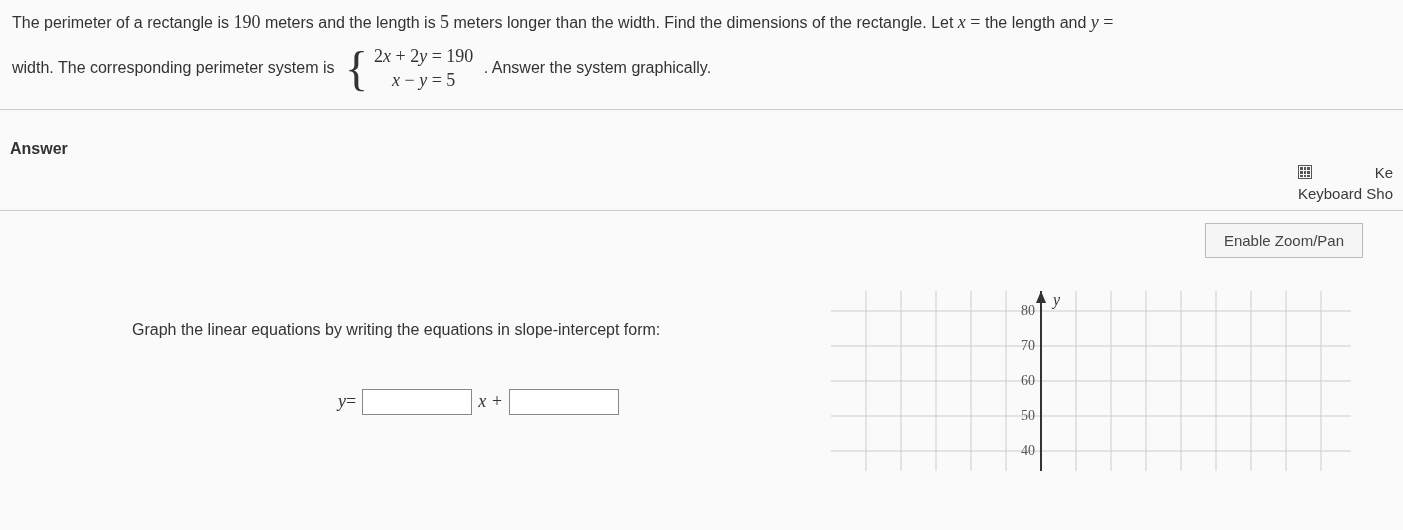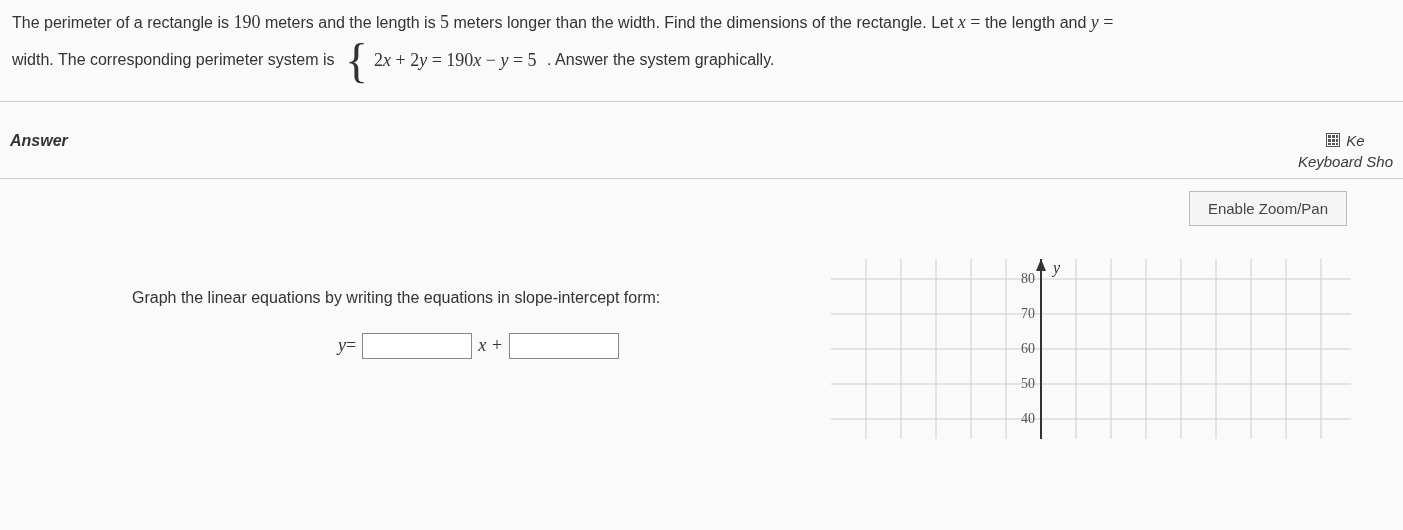--- a/index.html
+++ b/index.html
@@ -10,54 +10,53 @@
       background: #fafafa;
       width: 1403px;
       height: 530px;
       overflow: hidden;
     }
     .question-section {
       padding: 8px 12px 16px 12px;
       border-bottom: 1px solid #ccc;
       line-height: 1.6;
     }
-    .question-line1 { margin-bottom: 0; }
+    .question-line1 { margin-bottom: 8px; }
     .math-ital { font-family: 'Times New Roman', serif; font-style: italic; font-size: 18px; }
     .math-up { font-family: 'Times New Roman', serif; font-size: 18px; }
     .system-wrap {
       display: inline-flex;
       align-items: center;
       vertical-align: middle;
       margin: 0 6px;
     }
     .brace {
       font-size: 48px;
       font-family: 'Times New Roman', serif;
       line-height: 48px;
       margin-right: 6px;
     }
     .eqs {
       display: inline-flex;
-      flex-direction: row;
+      flex-direction: column;
       font-family: 'Times New Roman', serif;
       font-size: 18px;
       line-height: 1.3;
     }
     .eqs > span { white-space: nowrap; text-align: center; }
     .answer-bar {
       display: flex;
       justify-content: space-between;
       align-items: flex-start;
       padding: 30px 10px 8px 10px;
       border-bottom: 1px solid #ccc;
-      font-style: italic;
     }
     .answer-label { font-weight: bold; font-size: 16px; }
     .key-block { text-align: right; font-size: 15px; color: #3a3a3a; }
-    .key-row { display: flex; align-items: center; justify-content: center; margin-bottom: 4px; }
+    .key-row { display: flex; align-items: center; justify-content: space-between; margin-bottom: 4px; margin-top: 24px; }
     .key-icon {
       width: 14px; height: 14px;
       border: 1px solid #555;
       display: inline-grid;
       grid-template-columns: repeat(3, 1fr);
       grid-template-rows: repeat(3, 1fr);
       gap: 1px; padding: 1px;
       margin-right: 6px;
     }
     .key-icon > i { background: #555; display: block; }
@@ -68,21 +67,21 @@
       padding: 0 12px;
     }
     .left-col {
       flex: 1;
       padding-top: 110px;
       padding-left: 120px;
     }
     .instruction {
       font-size: 16px;
       color: #333;
-      margin-bottom: 26px;
+      margin-bottom: 50px;
     }
     .eq-input-row {
       display: flex;
       align-items: center;
       justify-content: center;
       font-family: 'Times New Roman', serif;
       font-size: 18px;
       font-style: italic;
     }
     .input-box {
@@ -97,21 +96,21 @@
       margin: 0 6px;
     }
     .right-col {
       width: 560px;
       position: relative;
       padding-top: 10px;
     }
     .zoom-btn {
       position: absolute;
       top: 12px;
-      right: 44px;
+      right: 28px;
       border: 1px solid #bbb;
       background: #f5f5f5;
       padding: 8px 18px;
       font-size: 15px;
       color: #444;
       cursor: pointer;
     }
     .graph-wrap {
       margin-top: 70px;
       position: relative;

